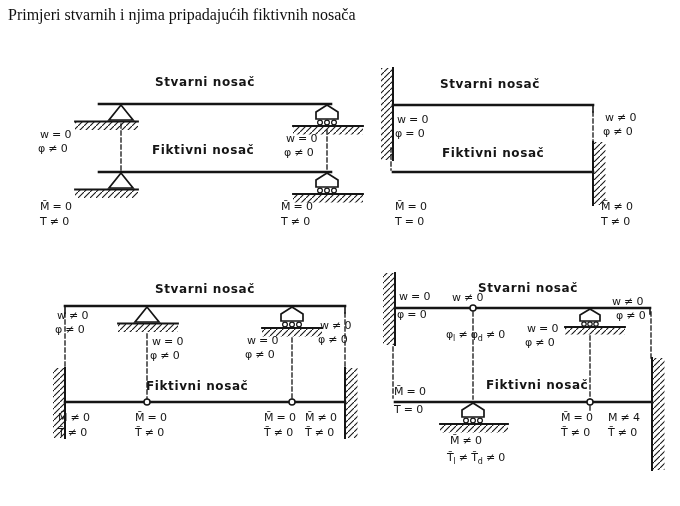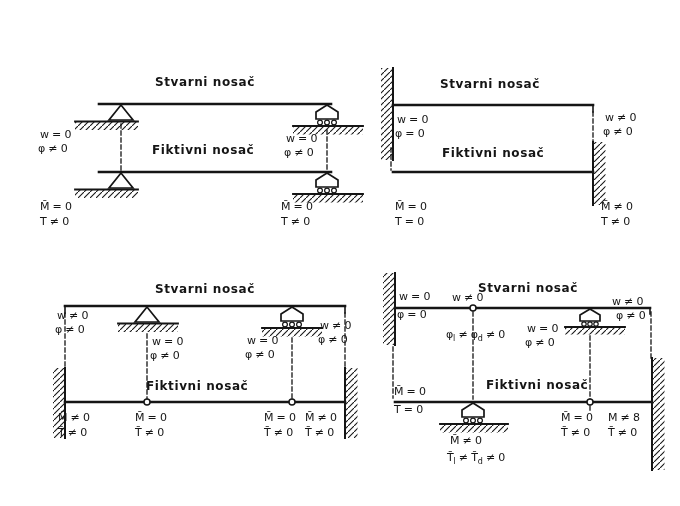--- a/index.html
+++ b/index.html
@@ -12,20 +12,21 @@
        white-space:nowrap;letter-spacing:-0.2px;}
   .blab{position:absolute;font-size:12px;font-weight:bold;letter-spacing:0.6px;
         line-height:1;white-space:nowrap;}
   .ann sub{font-size:8px;line-height:0;}
 </style>
 </head>
 <body>
 
 <div class="page">
 
+  <div class="title">Primjeri stvarnih i njima pripadajućih fiktivnih nosača</div>
 
   <svg class="art" width="680" height="506" viewBox="0 0 680 506" stroke="#151515" fill="none" stroke-linecap="square">
     <defs>
       <pattern id="hatch" width="6" height="6" patternUnits="userSpaceOnUse">
         <path d="M0,6 L6,0" stroke="#151515" stroke-width="1.1"></path>
       </pattern>
     </defs>
 
     <g>
       <line x1="99" y1="104" x2="331" y2="104" stroke-width="2.6"></line>
@@ -183,16 +184,16 @@
   <div class="ann" style="left:527px;top:323px">w = 0</div>
   <div class="ann" style="left:525px;top:337px">φ ≠ 0</div>
   <div class="ann" style="left:612px;top:296px">w ≠ 0</div>
   <div class="ann" style="left:616px;top:310px">φ ≠ 0</div>
   <div class="ann" style="left:394px;top:386px">M̄ = 0</div>
   <div class="ann" style="left:394px;top:404px">T = 0</div>
   <div class="ann" style="left:450px;top:435px">M̄ ≠ 0</div>
   <div class="ann" style="left:447px;top:452px"><span>T̄</span><sub>l</sub><span> ≠ T̄</span><sub>d</sub><span> ≠ 0</span></div>
   <div class="ann" style="left:561px;top:412px">M̄ = 0</div>
   <div class="ann" style="left:561px;top:427px">T̄ ≠ 0</div>
-  <div class="ann" style="left:608px;top:412px">M ≠ 8</div>
+  <div class="ann" style="left:608px;top:412px">M ≠ 4</div>
   <div class="ann" style="left:608px;top:427px">T̄ ≠ 0</div>
 
 </div>
 
 </body></html>

